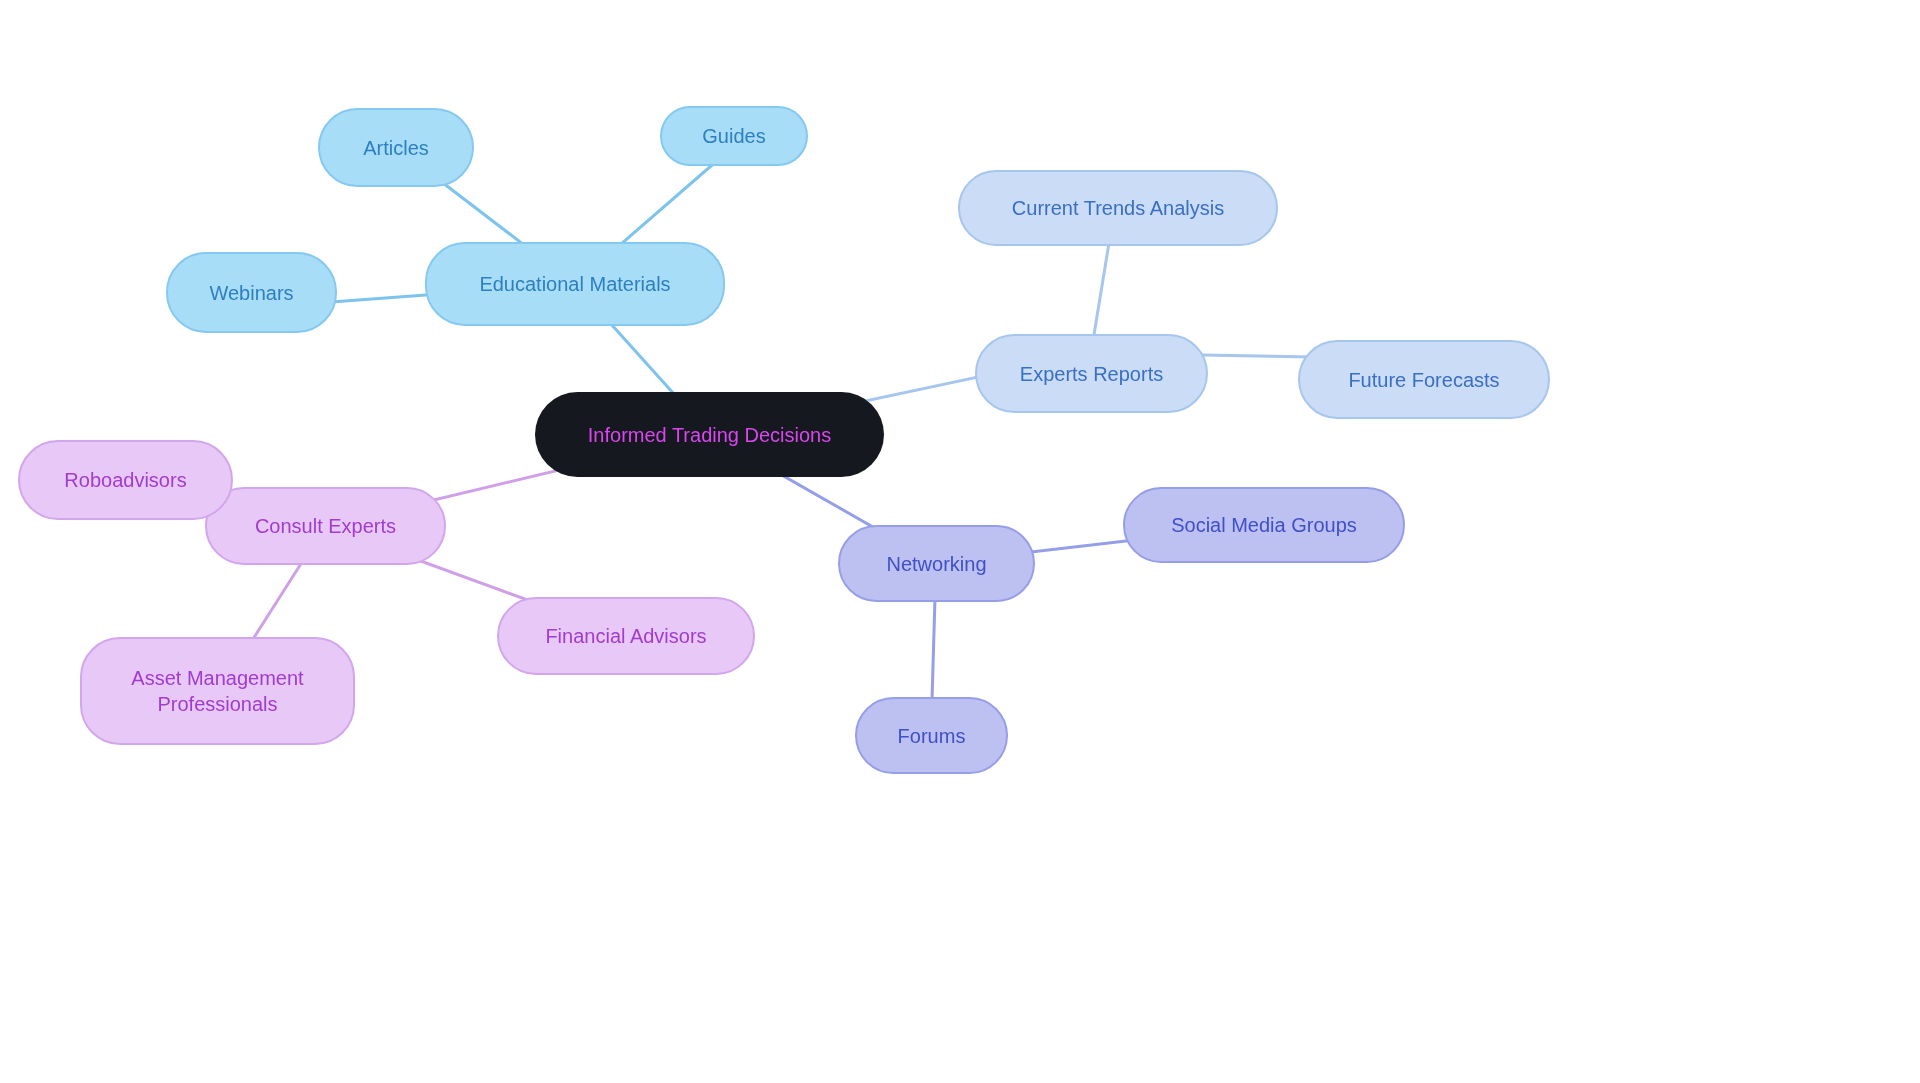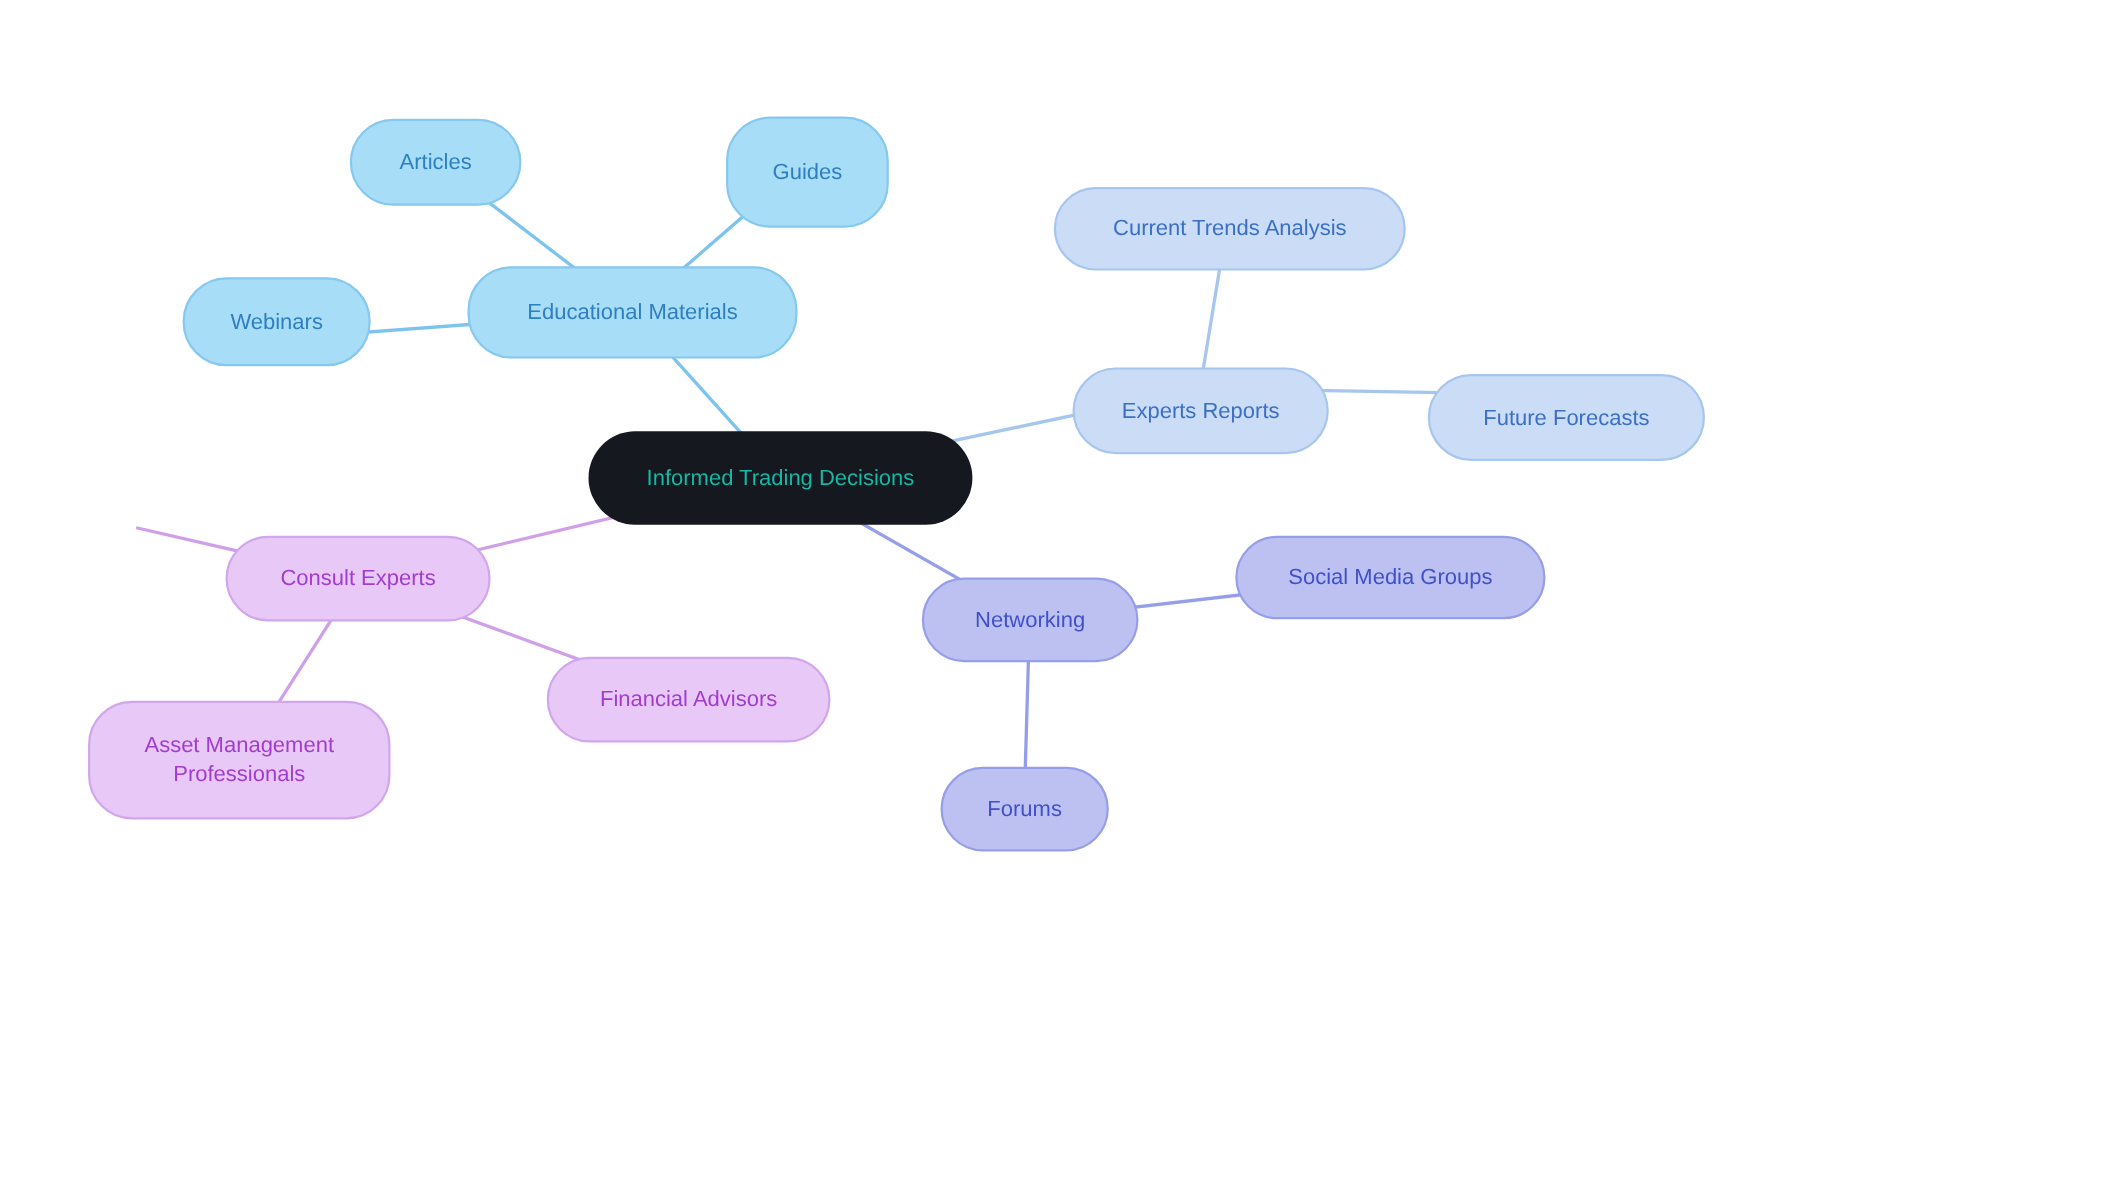--- a/index.html
+++ b/index.html
@@ -34,21 +34,21 @@
     border-radius: 40px;
     border: 2px solid transparent;
     box-sizing: border-box;
     padding: 6px 14px;
     line-height: 1.3;
     cursor: default;
     user-select: none;
   }
   .b-central {
     background: #15181e;
-    color: #14b8a6;
+    color: #d946ef;
     border: none;
     border-radius: 43px;
   }
   .b-edu {
     background: #a8ddf8;
     border-color: #85c8f0;
     color: #2d7fc1;
   }
   .b-market {
     background: #cadcf6;
@@ -63,21 +63,21 @@
   }
   .b-consult {
     background: #e7c8f6;
     border-color: #d2a6ec;
     color: #a23ccf;
   }
 
   #n-central    { left: 535px;  top: 392px; width: 349px; height: 85px; }
   #n-educational{ left: 425px;  top: 242px; width: 300px; height: 84px; }
   #n-articles   { left: 318px;  top: 108px; width: 156px; height: 79px; }
-  #n-guides     { left: 660px;  top: 106px; width: 148px; height: 101px; }
+  #n-guides     { left: 660px;  top: 106px; width: 148px; height: 60px; }
   #n-webinars   { left: 166px;  top: 252px; width: 171px; height: 81px; }
   #n-market     { left: 975px;  top: 314px; width: 233px; height: 79px; }
   #n-trends     { left: 958px;  top: 150px; width: 320px; height: 76px; }
   #n-forecasts  { left: 1298px; top: 320px; width: 252px; height: 79px; text-align: center; }
   #n-networking { left: 838px;  top: 525px; width: 197px; height: 77px; }
   #n-social     { left: 1123px; top: 487px; width: 282px; height: 76px; }
   #n-forums     { left: 855px;  top: 697px; width: 153px; height: 77px; }
   #n-consult    { left: 205px;  top: 487px; width: 241px; height: 78px; }
   #n-robo       { left: 18px;   top: 440px; width: 215px; height: 80px; }
   #n-financial  { left: 497px;  top: 597px; width: 258px; height: 78px; }
@@ -116,18 +116,19 @@
 
   <div class="node b-market" id="n-market">Experts Reports</div>
   <div class="node b-market" id="n-trends">Current Trends Analysis</div>
   <div class="node b-market" id="n-forecasts">Future Forecasts</div>
 
   <div class="node b-net" id="n-social">Social Media Groups</div>
   <div class="node b-net" id="n-networking">Networking</div>
   <div class="node b-net" id="n-forums">Forums</div>
 
   <div class="node b-consult" id="n-consult">Consult Experts</div>
+  <div class="node b-consult" id="n-robo">Roboadvisors</div>
   <div class="node b-consult" id="n-financial">Financial Advisors</div>
   <div class="node b-consult" id="n-asset">Asset Management Professionals</div>
 
   <div class="node b-central" id="n-central">Informed Trading Decisions</div>
 
 </div>
 
 </body></html>

